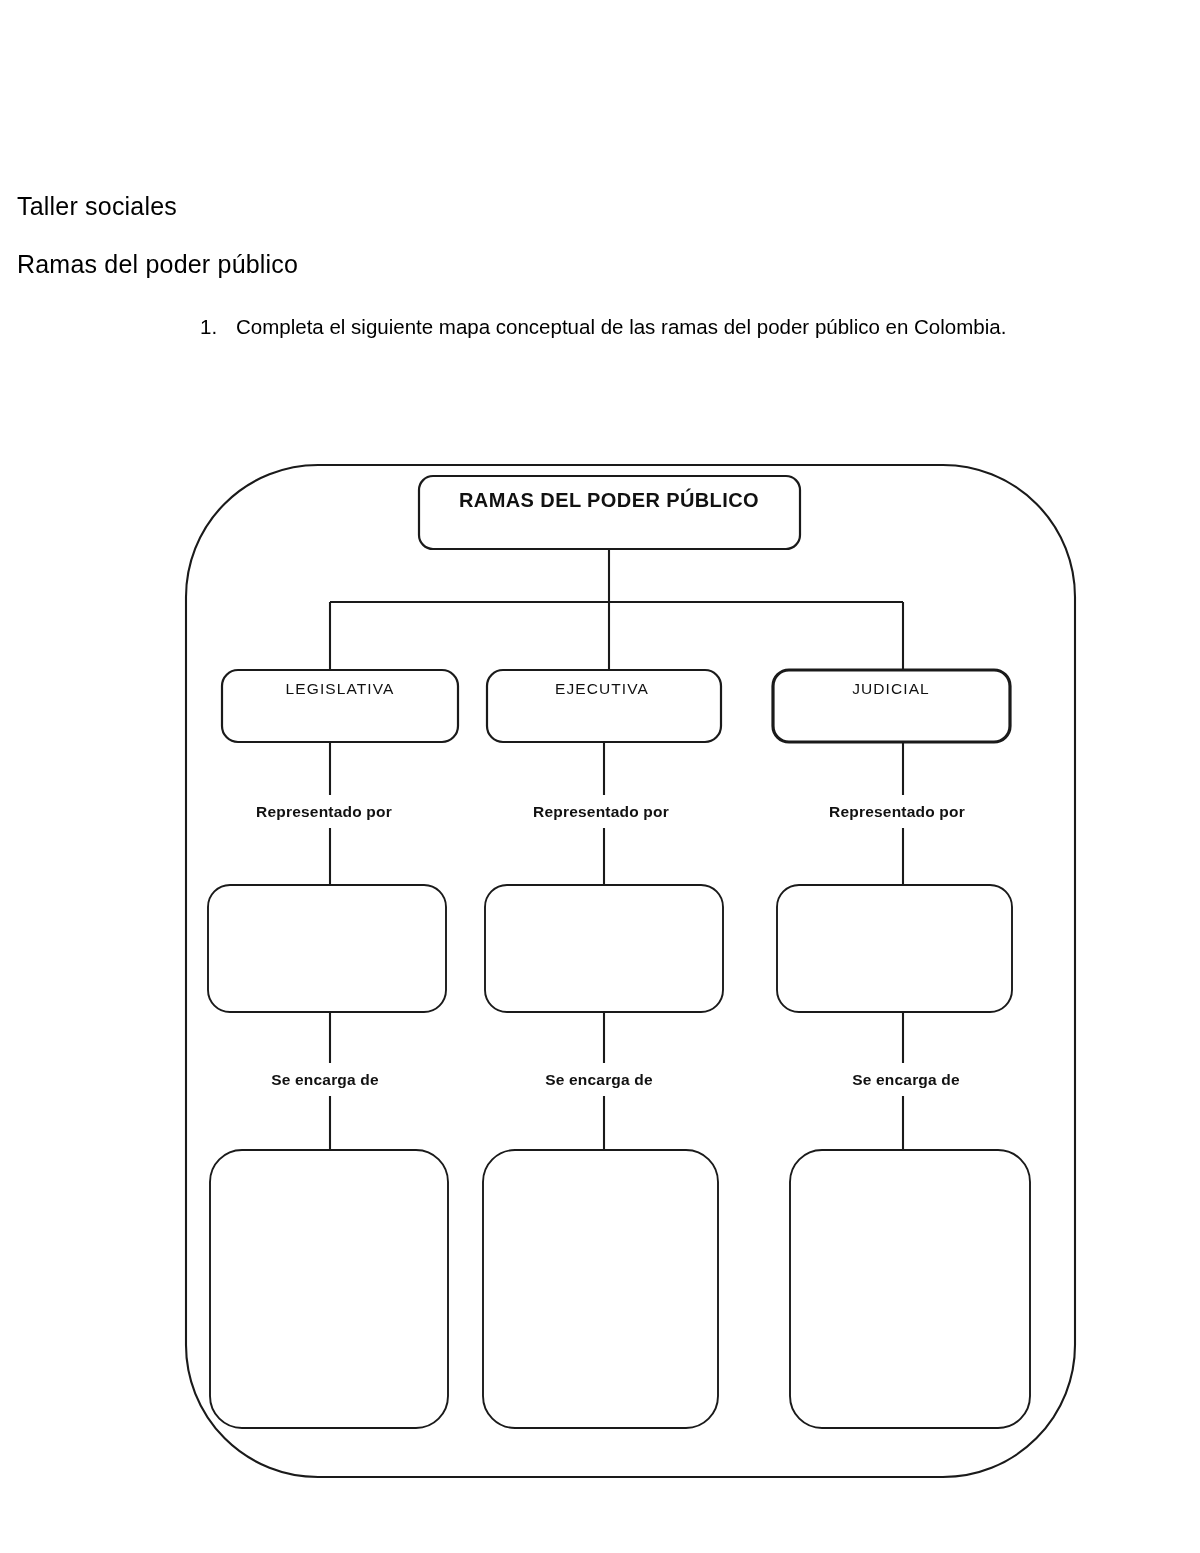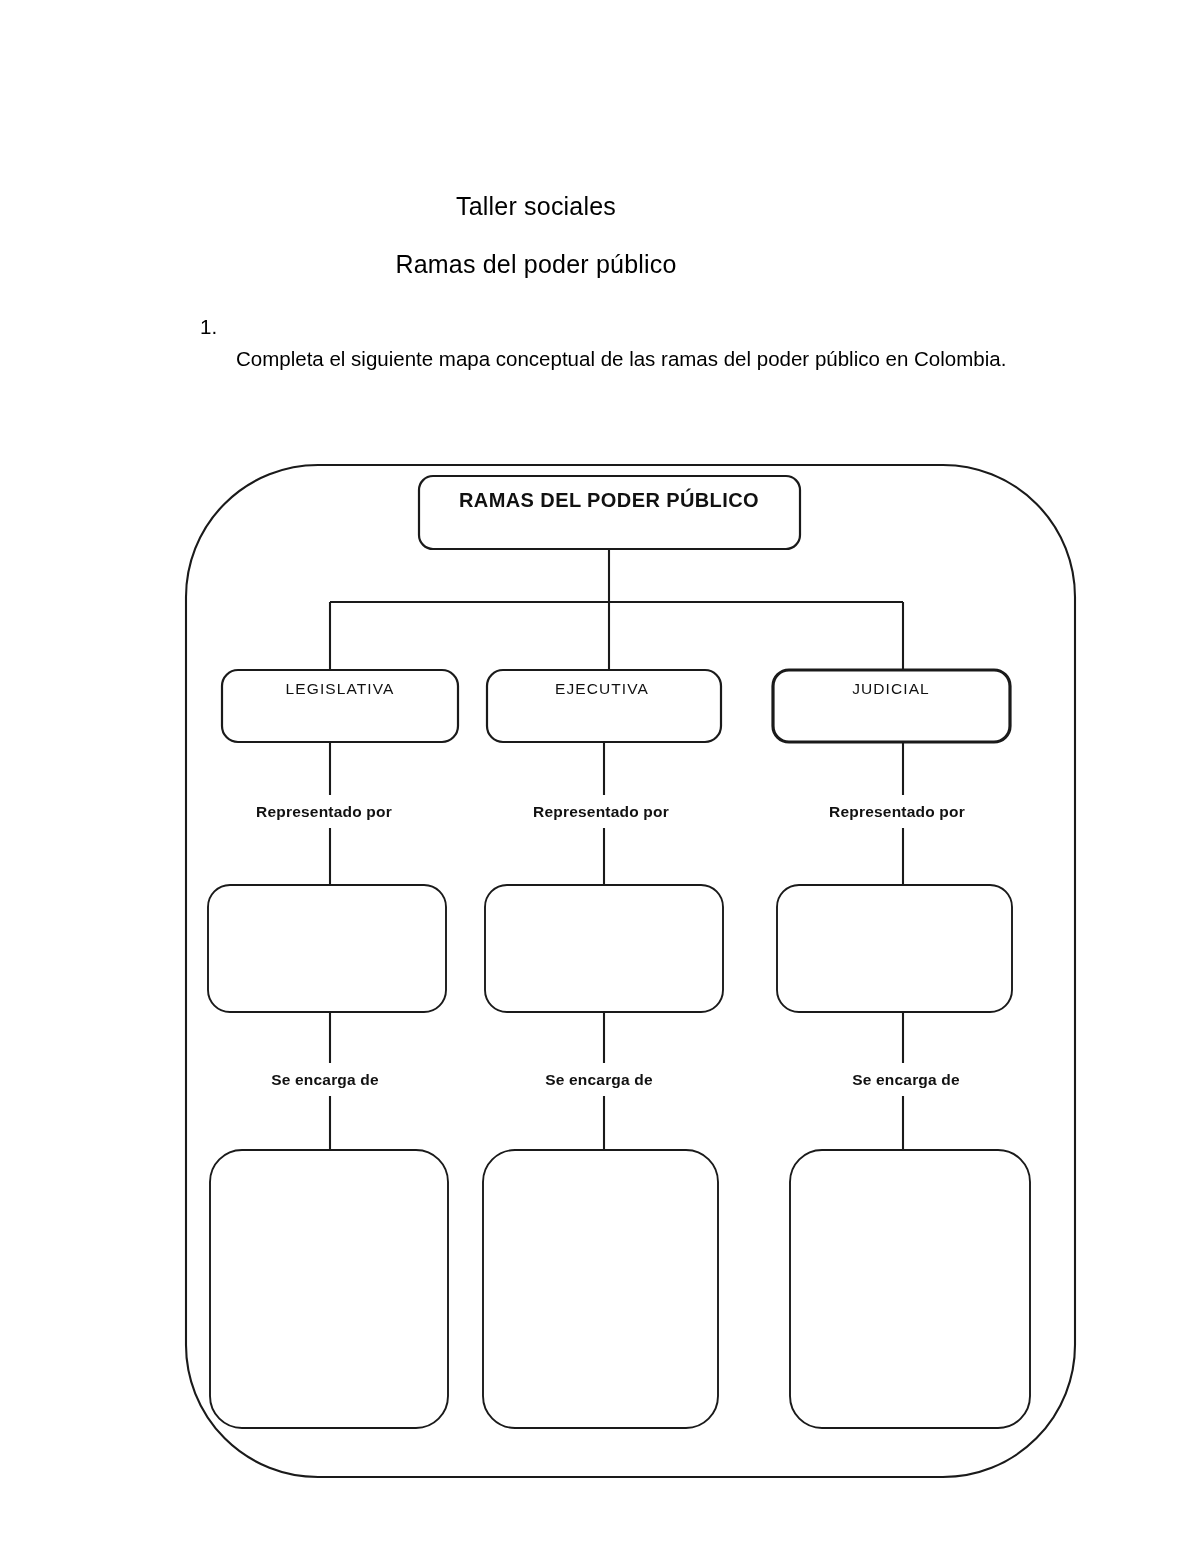--- a/index.html
+++ b/index.html
@@ -12,23 +12,22 @@
     height: 1553px;
     position: relative;
     font-family: "Liberation Sans", sans-serif;
     color: #000000;
     overflow: hidden;
   }
 
   
   .doc-title {
     position: absolute;
-    left: 8px;
+    left: 17px;
     width: 1056px;
-    text-align: center;
     font-size: 25px;
     line-height: 1.15;
     color: #000;
     letter-spacing: 0.2px;
   }
   #title-1 { top: 192px; }
   #title-2 { top: 250px; }
 
   .task-item {
     position: absolute;
@@ -40,21 +39,20 @@
     font-size: 20.5px;
     line-height: 1.42;
   }
   .task-num {
     width: 36px;
     flex: 0 0 36px;
     text-align: left;
   }
   .task-text {
     flex: 1 1 auto;
-    margin-top: 32px;
   }
 
   
   #concept-map {
     position: absolute;
     left: 0;
     top: 0;
     width: 1200px;
     height: 1553px;
     pointer-events: none;

